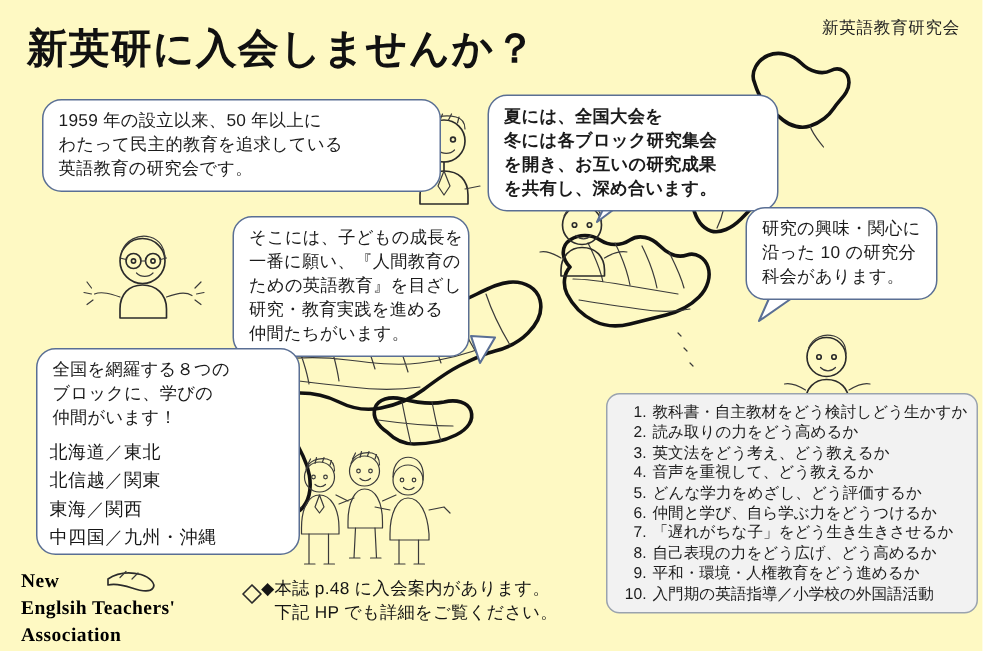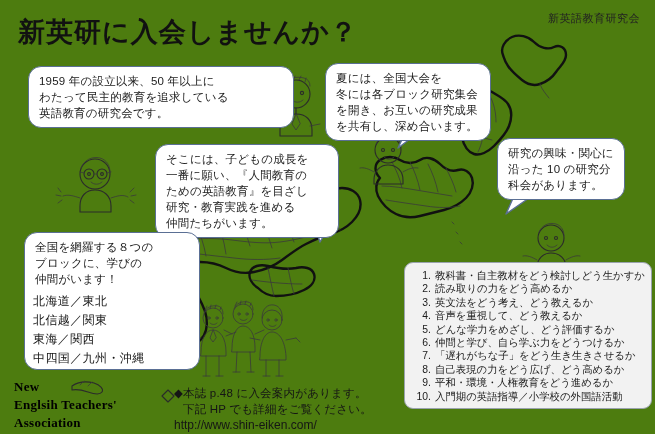--- a/index.html
+++ b/index.html
@@ -5,21 +5,21 @@
   html, body {
     margin: 0;
     padding: 0;
     background: #ffffff;
   }
   #poster {
     position: relative;
     width: 655px;
     height: 434px;
     overflow: hidden;
-    background: #4d7c0f;
+    background: #fef9c3;
     font-family: "Liberation Sans", "DejaVu Sans", sans-serif;
     color: #1a1a1a;
   }
   .abs { position: absolute; }
 
   
   #page-title {
     left: 18px;
     top: 14px;
     font-size: 27px;
@@ -265,34 +265,34 @@
 
   <div class="abs" id="page-title">新英研に入会しませんか？</div>
   <div class="abs" id="org-name">新英語教育研究会</div>
 
   <div class="abs bubble" style="left:28px; top:66px; width:266px;">
     <div>1959 年の設立以来、50 年以上に</div>
     <div>わたって民主的教育を追求している</div>
     <div>英語教育の研究会です。</div>
   </div>
 
-  <div class="abs bubble" style="left:325px; top:63px; width:166px;">
+  <div class="abs bubble" style="left:325px; top:63px; width:194px;font-weight:bold;">
     <div>夏には、全国大会を</div>
     <div>冬には各ブロック研究集会</div>
     <div>を開き、お互いの研究成果</div>
     <div>を共有し、深め合います。</div>
   </div>
 
   <div class="abs bubble" style="left:497px; top:138px; width:128px;">
     <div>研究の興味・関心に</div>
     <div>沿った 10 の研究分</div>
     <div>科会があります。</div>
   </div>
 
-  <div class="abs bubble" style="left:155px; top:144px; width:184px;">
+  <div class="abs bubble" style="left:155px; top:144px; width:158px;">
     <div>そこには、子どもの成長を</div>
     <div>一番に願い、『人間教育の</div>
     <div>ための英語教育』を目ざし</div>
     <div>研究・教育実践を進める</div>
     <div>仲間たちがいます。</div>
   </div>
 
   <div class="abs bubble" style="left:24px; top:232px; width:176px; height:138px;">
     <div>全国を網羅する８つの</div>
     <div>ブロックに、学びの</div>
@@ -351,16 +351,15 @@
 
   <div class="abs" id="logo">
     <div>New</div>
     <div class="l2">Englsih Teachers'</div>
     <div>Association</div>
   </div>
 
   <div class="abs" id="footnote">
     <div>◆本誌 p.48 に入会案内があります。</div>
     <div class="indent">下記 HP でも詳細をご覧ください。</div>
-    <div class="url">http://www.shin-eiken.com/</div>
   </div>
 
 </div>
 
 </body></html>

